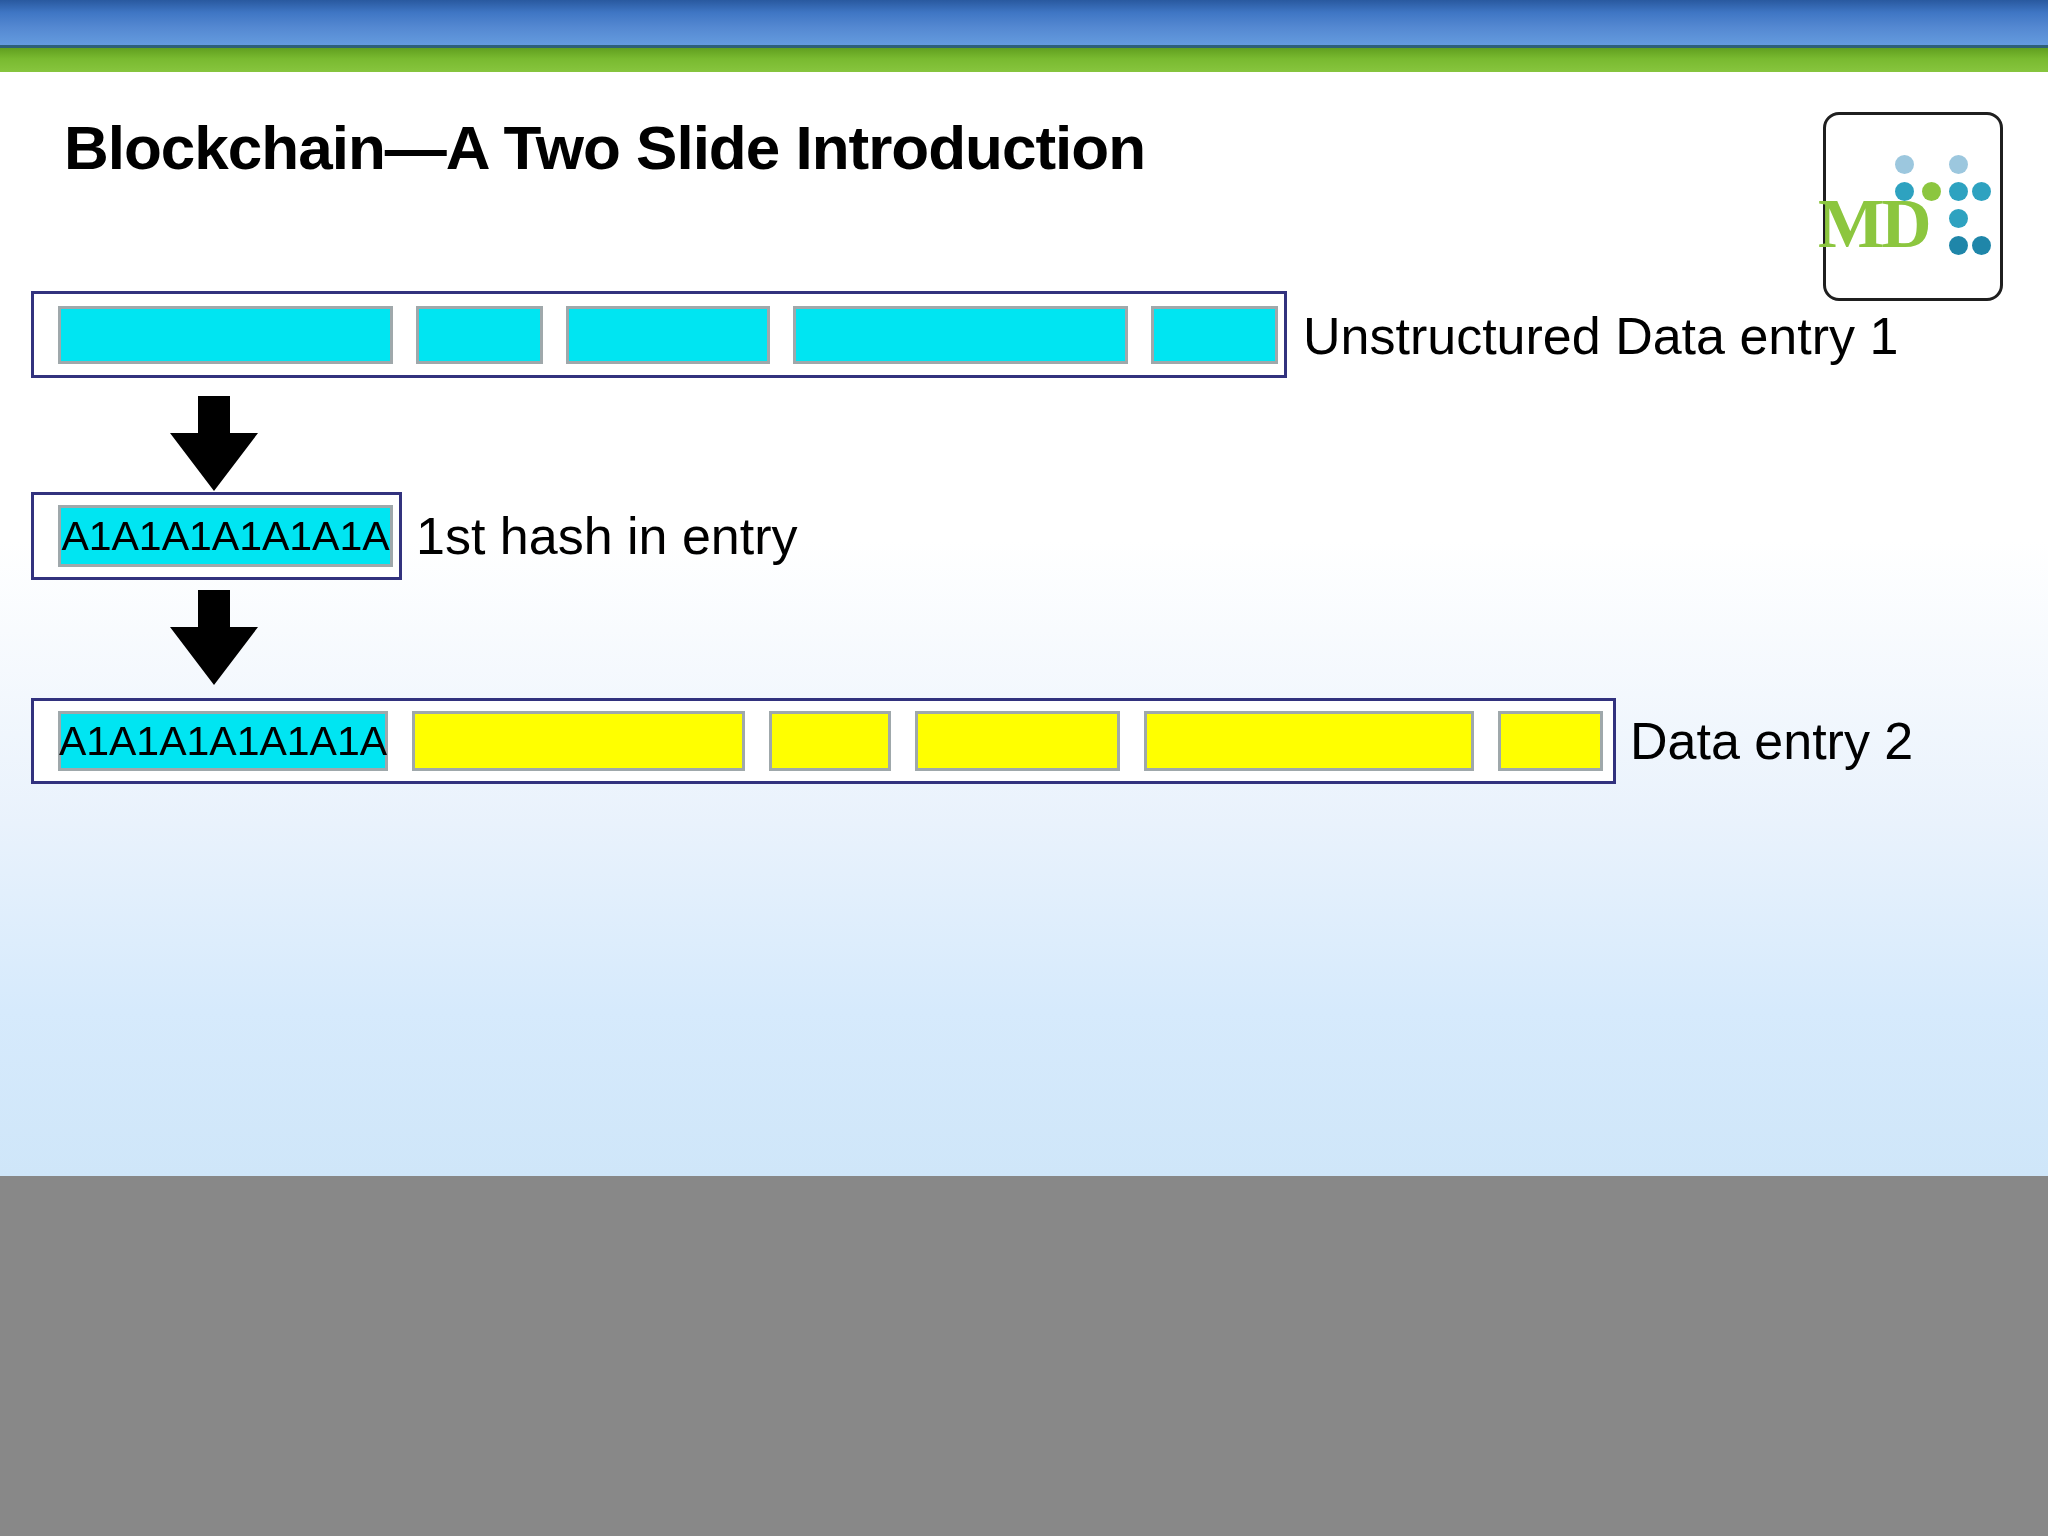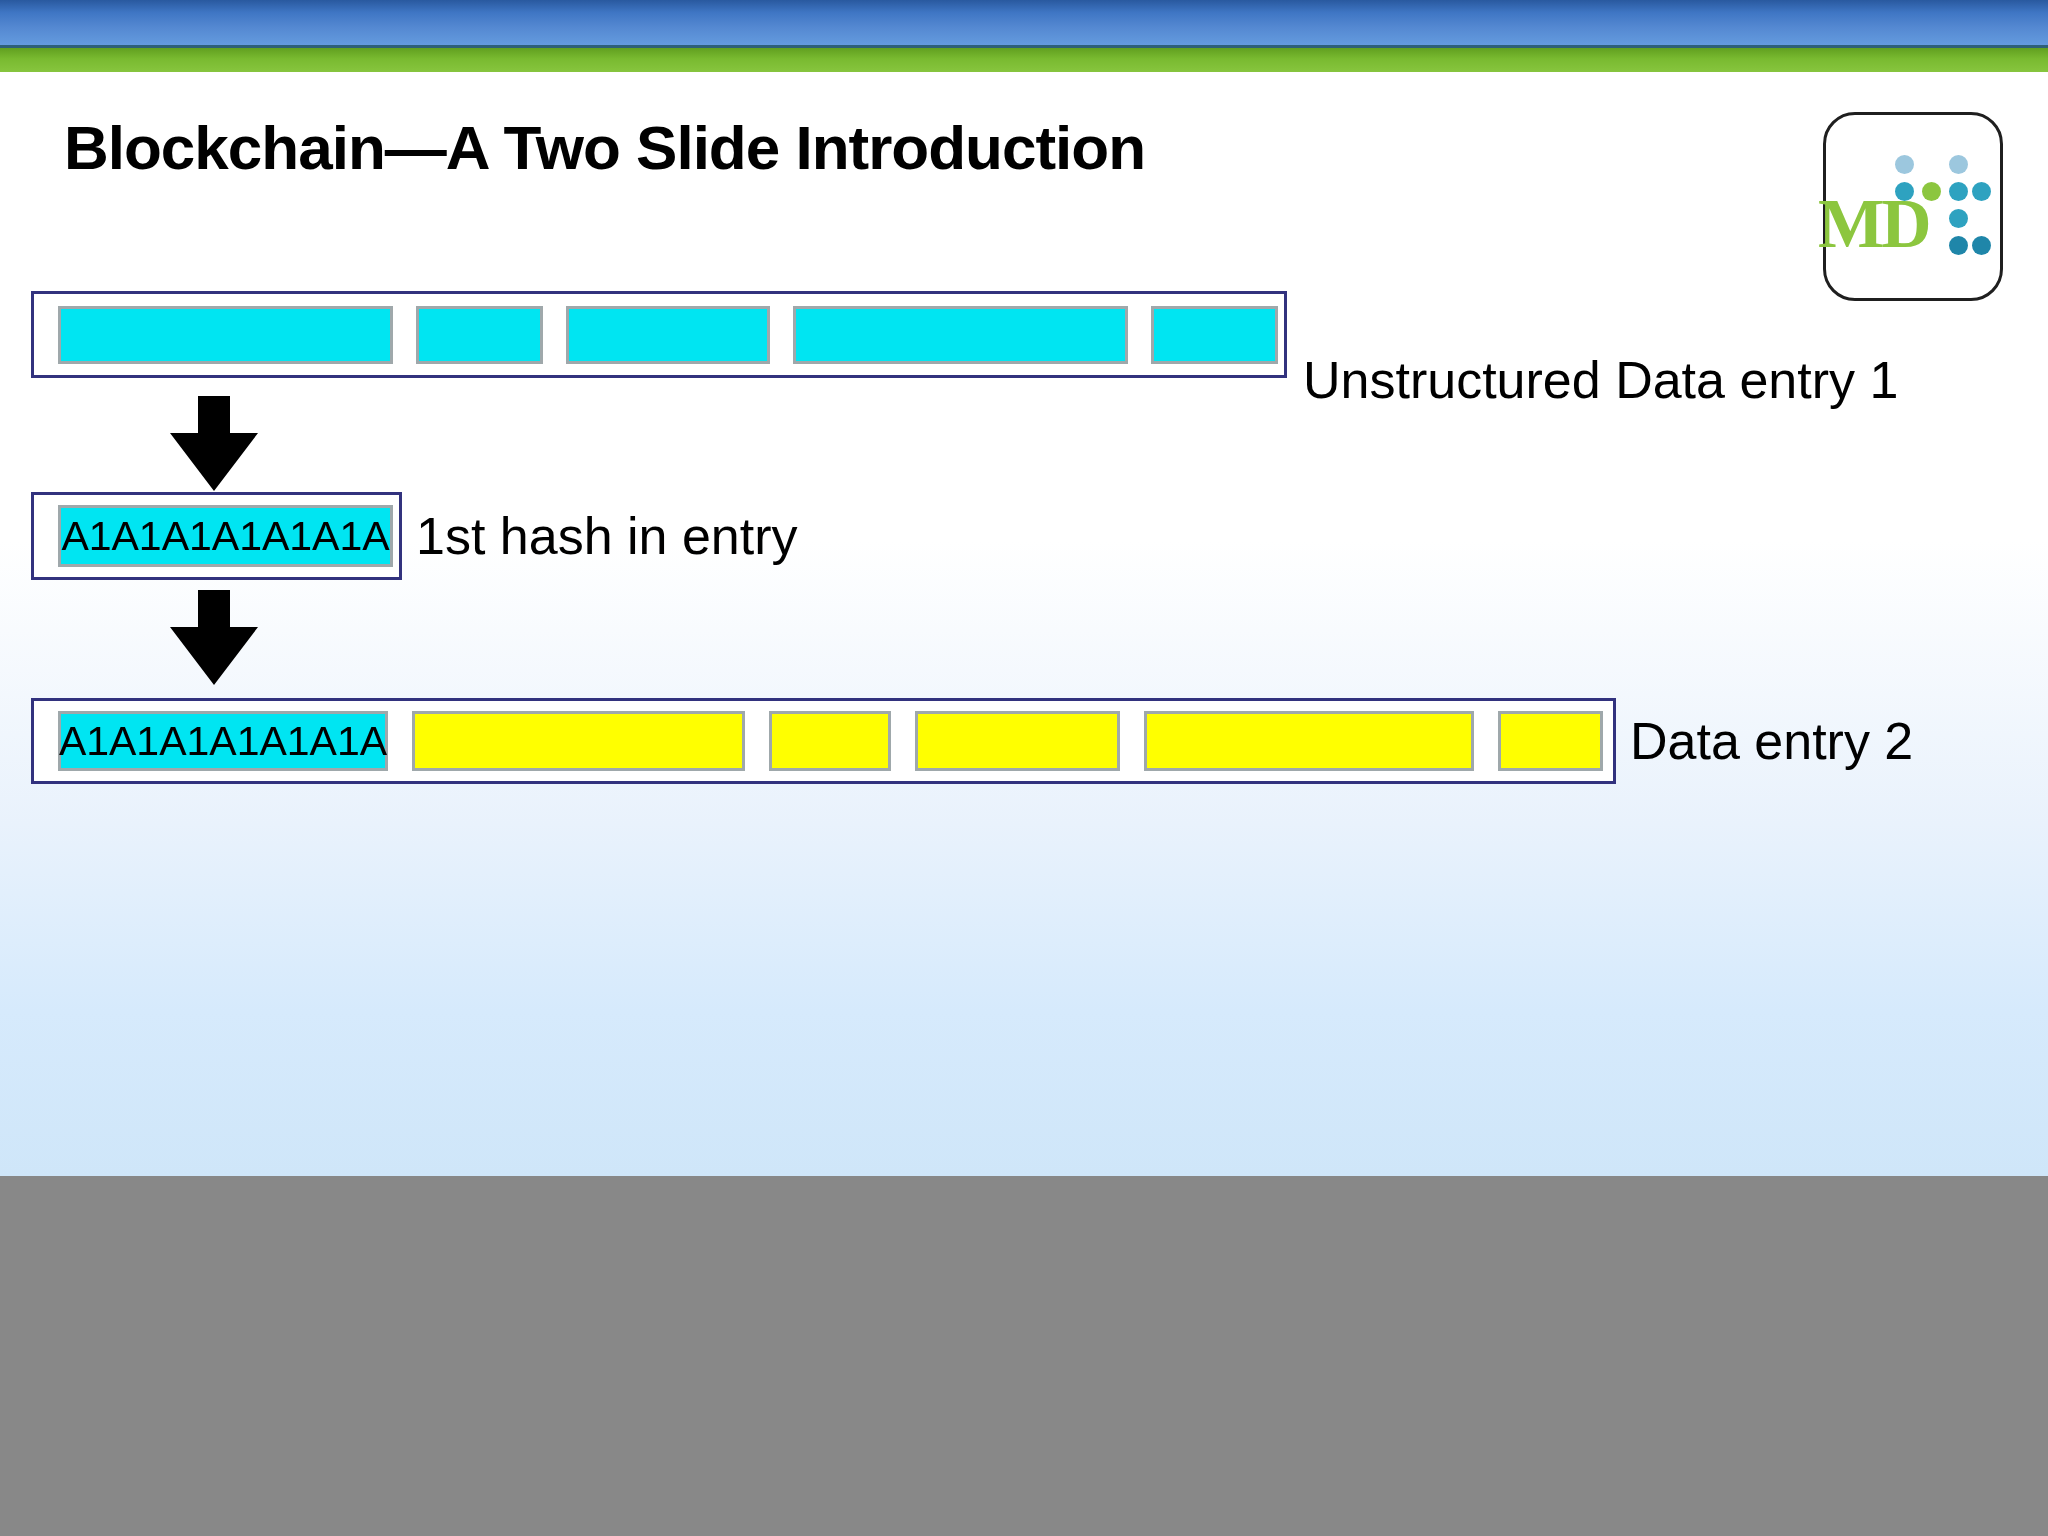--- a/index.html
+++ b/index.html
@@ -19,21 +19,21 @@
     background:linear-gradient(180deg,#619f20 0%,#79ba30 45%,#87c53e 100%);
   }
   
   .title {
     position:absolute; left:64px; top:112px; font-size:62px; font-weight:bold;
     color:#000; letter-spacing:-1px; white-space:nowrap;
   }
   
   .logo {
     position:absolute; left:1823px; top:112px; width:180px; height:189px;
-    background:#ffffff; border:3px solid #1f1f1f; border-radius:32px; box-sizing:border-box;
+    background:#ffffff; border:3px solid #1f1f1f; border-radius:16px; box-sizing:border-box;
   }
   .logo-md {
     position:absolute; left:-8px; top:74px; font-family:"Liberation Serif", serif;
     font-weight:bold; font-size:70px; line-height:1; letter-spacing:-3px; color:#8cc63f;
   }
   .dot { position:absolute; width:19px; height:19px; border-radius:50%; }
   
   .outer-box {
     position:absolute; background:#ffffff; border:3px solid #32327e; box-sizing:border-box;
     display:flex; align-items:center; padding-left:24px;
@@ -46,21 +46,21 @@
   .entry2-box .segment { height:60px; }
   .hash-cell {
     flex:0 0 auto; box-sizing:border-box; border:3px solid #9fa8ab;
     display:flex; align-items:center; justify-content:center;
     font-size:41px; color:#000; white-space:nowrap;
   }
   .hash1-box .hash-cell { width:335px; height:62px; }
   .entry2-box .hash-cell { width:330px; height:60px; }
   
   .row-label { position:absolute; font-size:52px; color:#000; white-space:nowrap; }
-  .label-entry1 { left:1303px; top:306px;margin-top:44px; }
+  .label-entry1 { left:1303px; top:306px; }
   .label-hash1  { left:416px;  top:506px; }
   .label-entry2 { left:1630px; top:711px; }
   
   .down-arrow { position:absolute; width:88px; height:95px; }
   .arrow-1 { left:170px; top:396px; }
   .arrow-2 { left:170px; top:590px; }
 </style>
 </head>
 <body>
 

